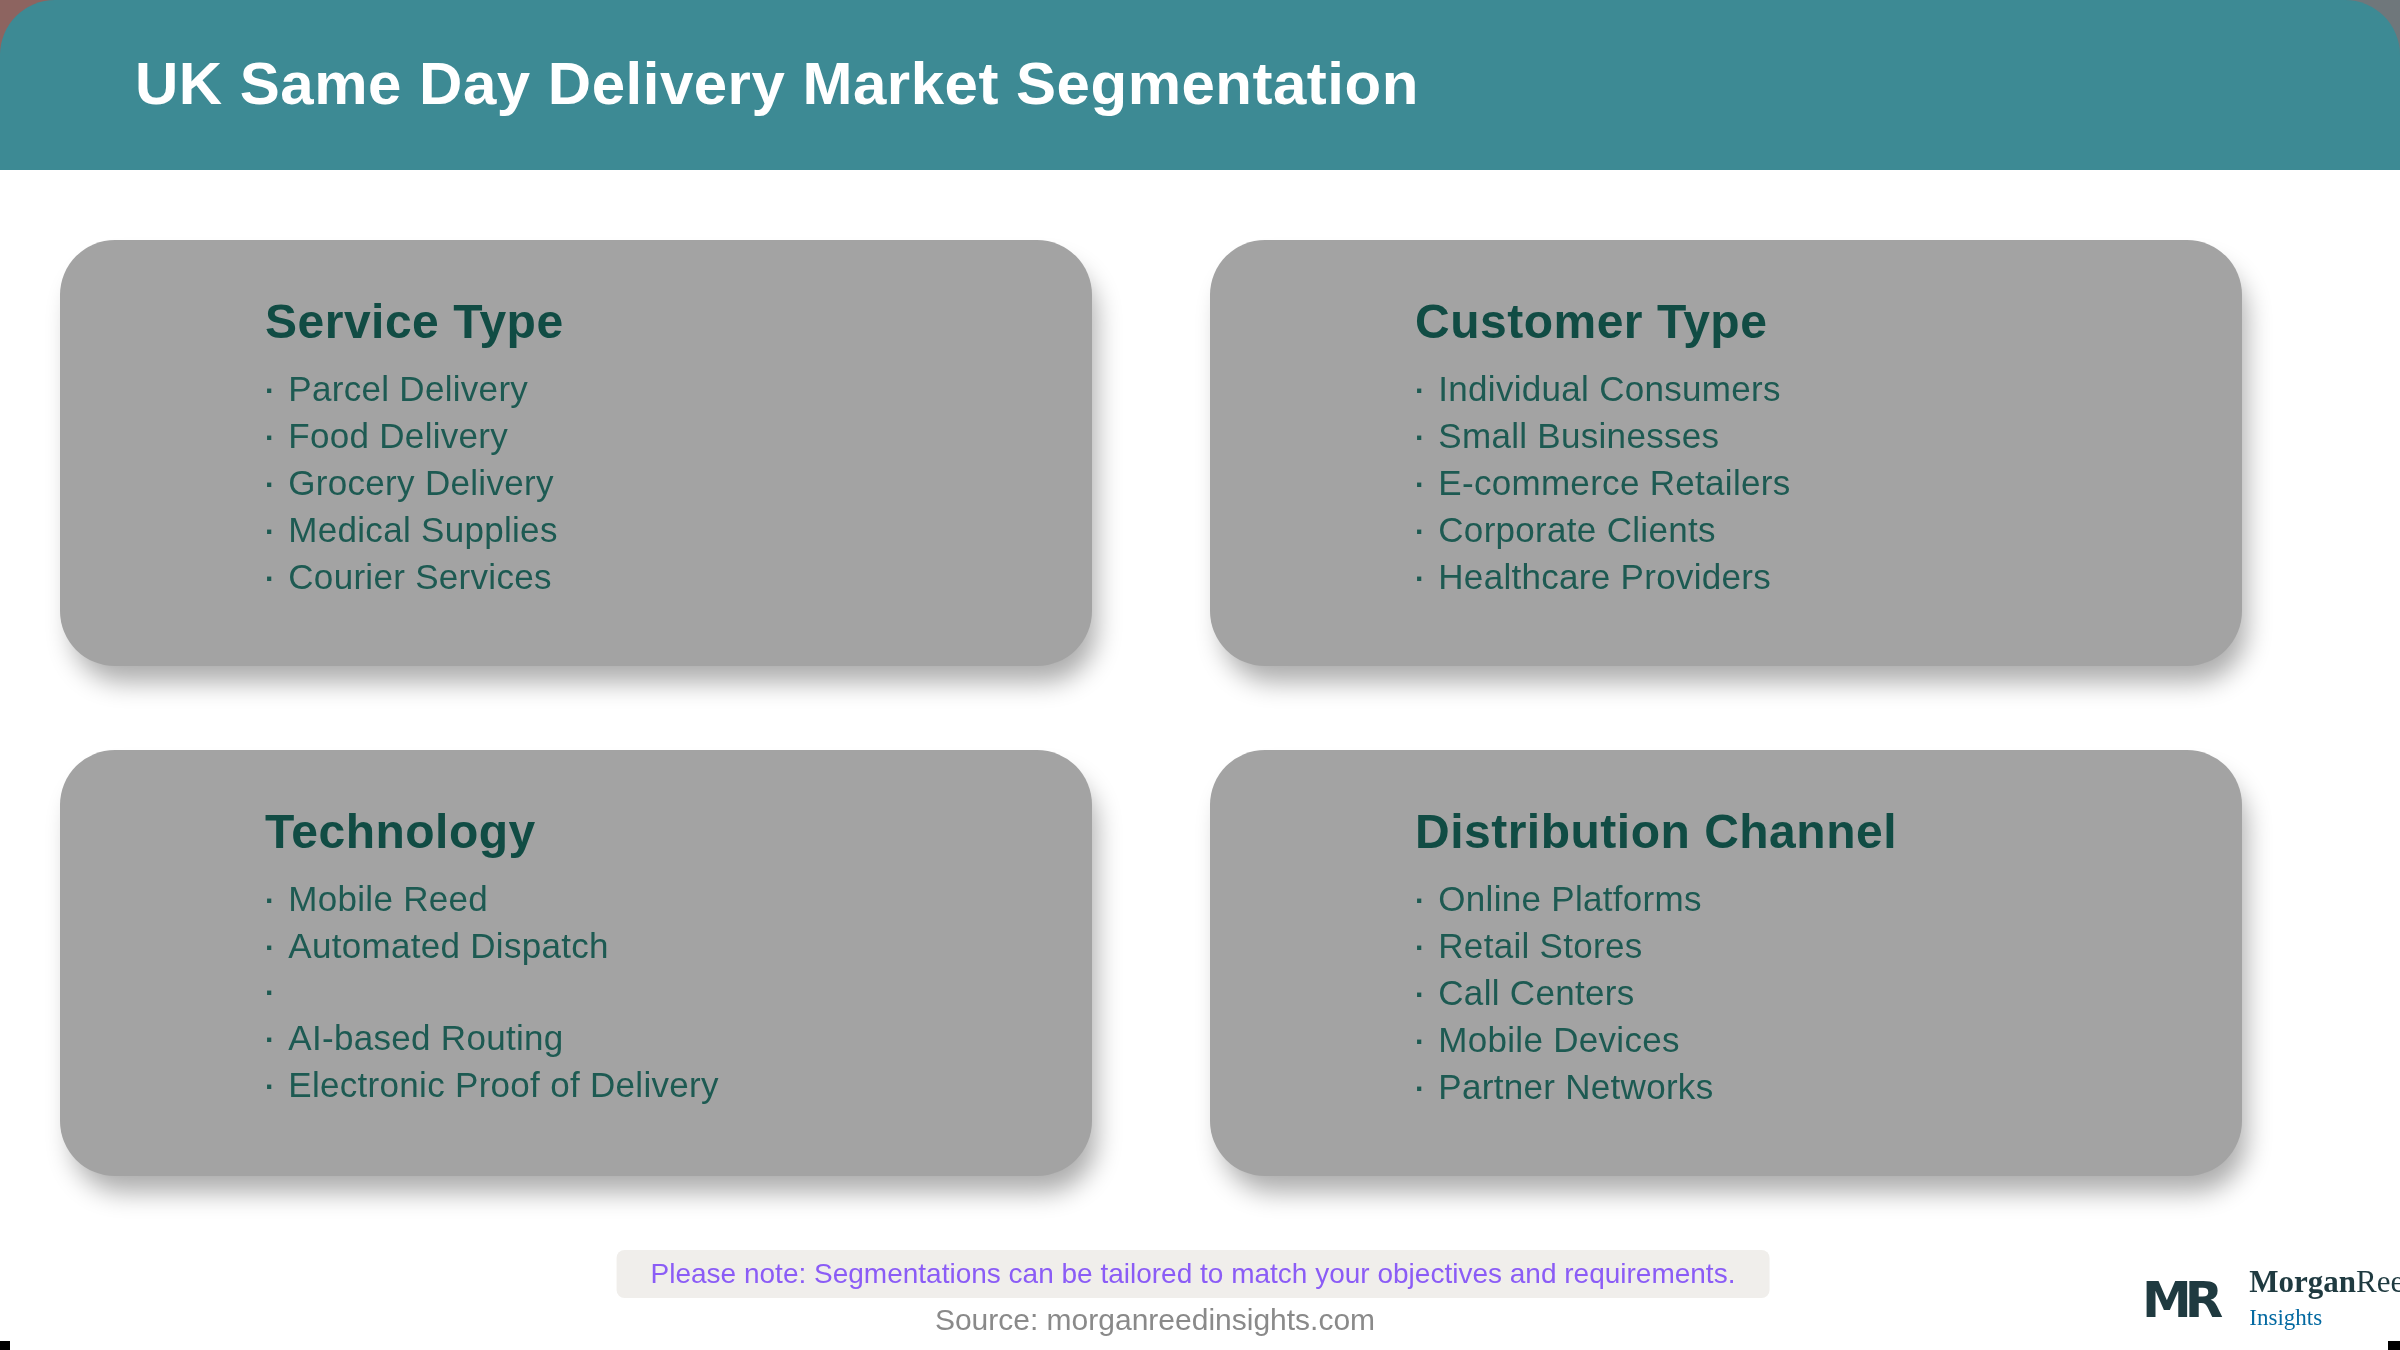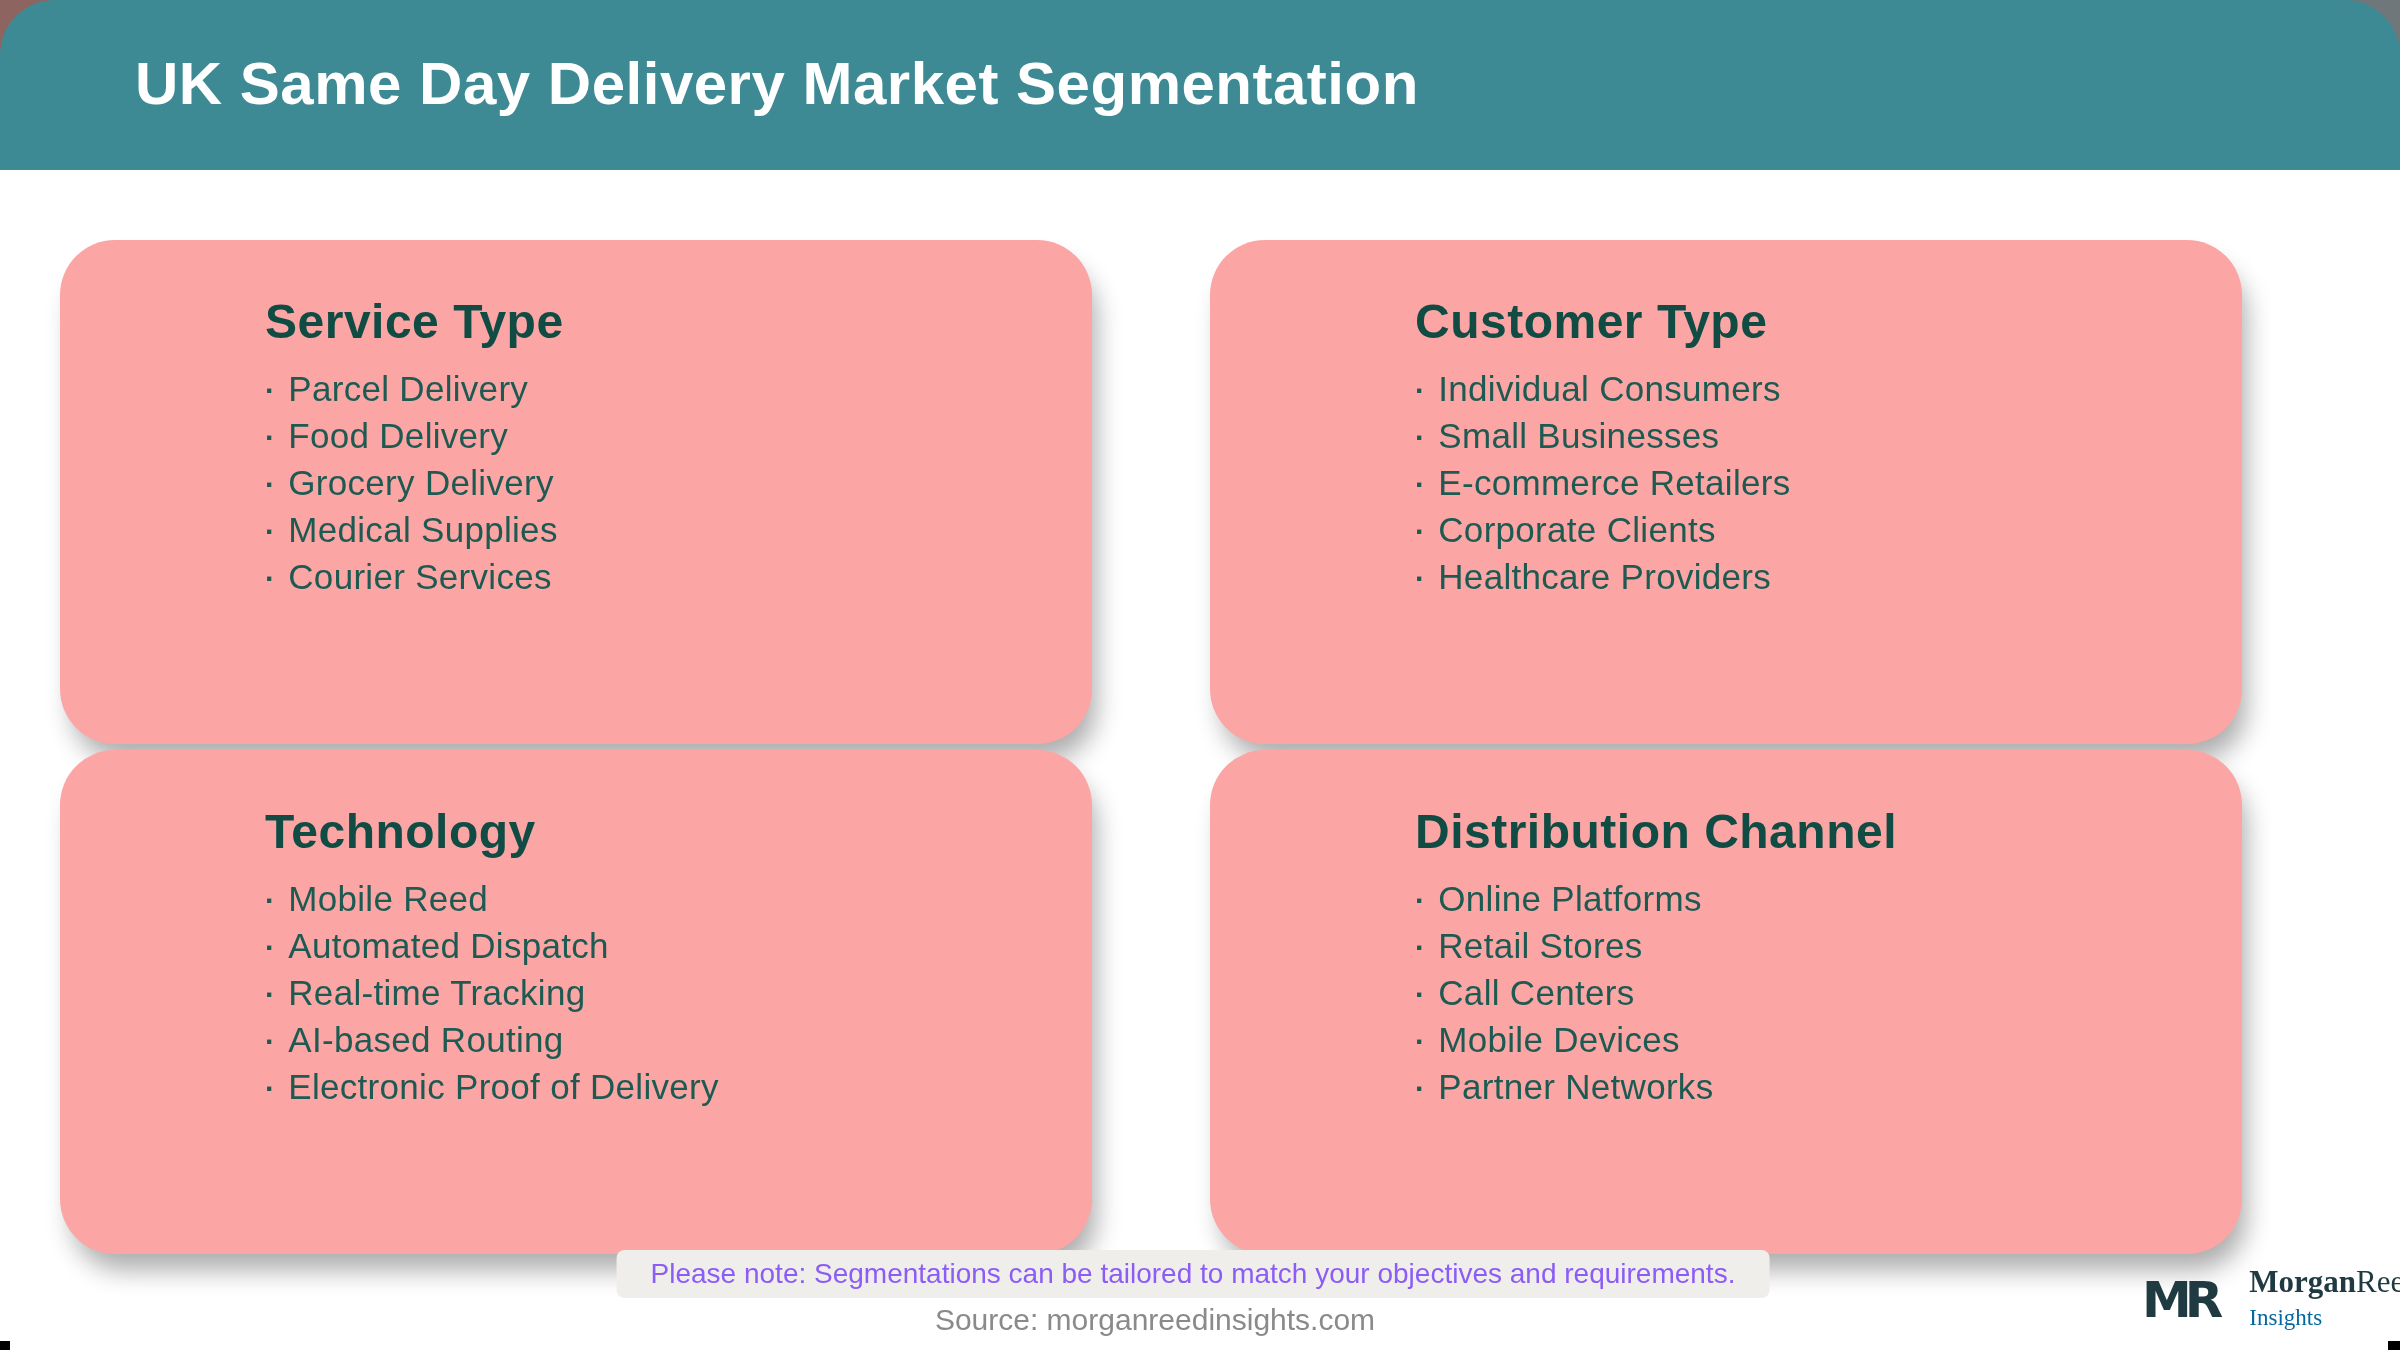--- a/index.html
+++ b/index.html
@@ -29,22 +29,22 @@
     color: #ffffff;
     font-size: 60px;
     font-weight: 700;
     letter-spacing: 0.5px;
     white-space: nowrap;
   }
 
   
   .card {
     position: absolute;
-    width: 1032px; height: 504px;
-    background: #fca5a5;
+    width: 1032px; height: 426px;
+    background: #a3a3a3;
     border-radius: 55px;
     box-shadow: 8px 20px 26px -4px rgba(0,0,0,0.33);
   }
   #card-0 { left: 60px;   top: 240px; }
   #card-1 { left: 1210px; top: 240px; }
   #card-2 { left: 60px;   top: 750px; }
   #card-3 { left: 1210px; top: 750px; }
 
   .card-inner { padding: 54px 50px 0 205px; }
   .card-title {
@@ -190,21 +190,20 @@
         <li>
             <span class="dot">·</span>
             <span>Mobile Reed</span>
           </li>
         <li>
             <span class="dot">·</span>
             <span>Automated Dispatch</span>
           </li>
         <li>
             <span class="dot">·</span>
-            <span>Real-time Tracking</span>
           </li>
         <li>
             <span class="dot">·</span>
             <span>AI-based Routing</span>
           </li>
         <li>
             <span class="dot">·</span>
             <span>Electronic Proof of Delivery</span>
           </li>
       </ul>

